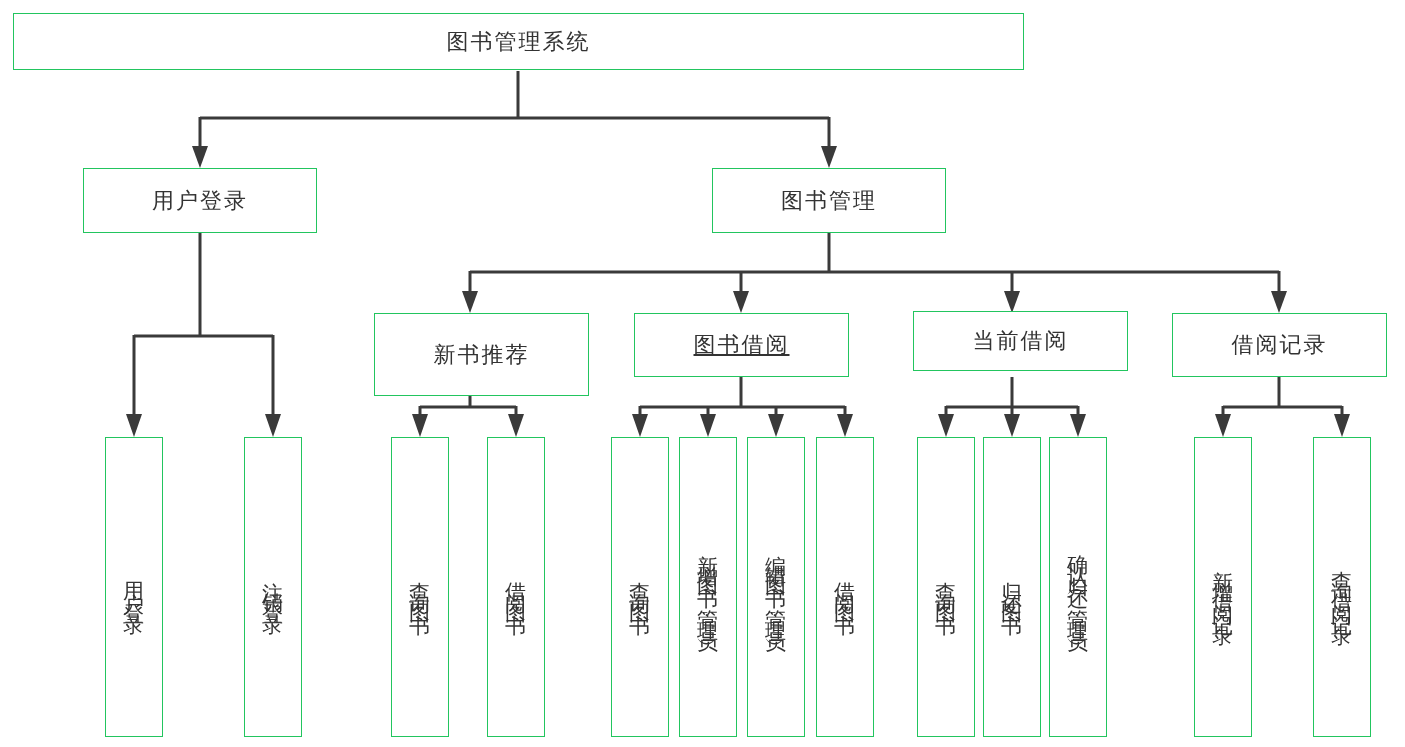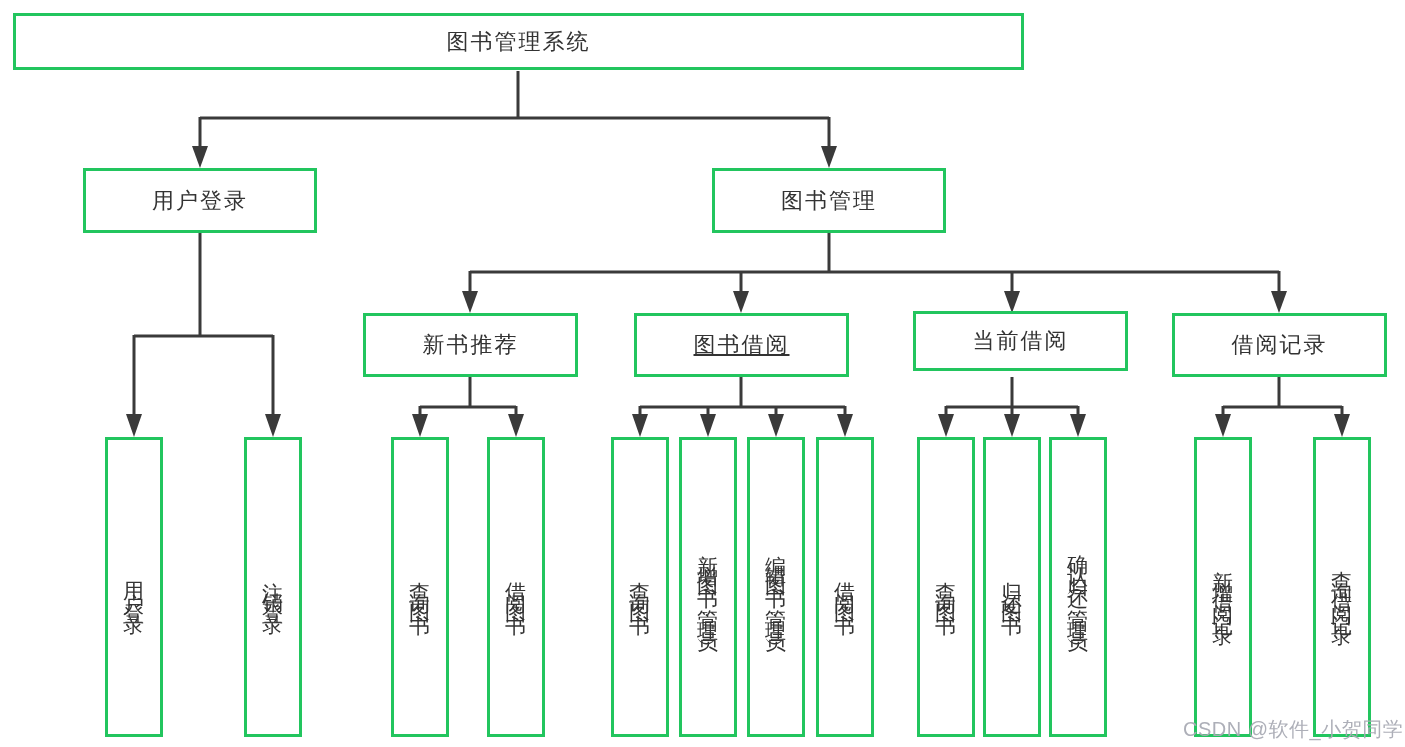--- a/index.html
+++ b/index.html
@@ -13,21 +13,21 @@
   }
   #connectors {
     position: absolute;
     left: 0; top: 0;
     width: 1405px; height: 747px;
     pointer-events: none;
   }
   .box {
     position: absolute;
     box-sizing: border-box;
-    border: 3px solid #22c55e;
+    border: 1px solid #22c55e;
     background: #ffffff;
     display: flex;
     align-items: center;
     justify-content: center;
     color: #333333;
   }
   .box.h span {
     font-size: 22px;
     letter-spacing: 2px;
     white-space: nowrap;
@@ -93,21 +93,21 @@
     <span>图书管理系统</span>
   </div>
 
   <div class="box h" style="left:83px; top:168px; width:234px; height:65px;">
     <span>用户登录</span>
   </div>
   <div class="box h" style="left:712px; top:168px; width:234px; height:65px;">
     <span>图书管理</span>
   </div>
 
-  <div class="box h" style="left:363px; top:313px; width:215px; height:64px;">
+  <div class="box h" style="left:374px; top:313px; width:215px; height:83px;">
     <span>新书推荐</span>
   </div>
   <div class="box h" style="left:634px; top:313px; width:215px; height:64px;text-decoration:underline;">
     <span>图书借阅</span>
   </div>
   <div class="box h" style="left:905px; top:311px; width:215px; height:60px;margin-left:8px;">
     <span>当前借阅</span>
   </div>
   <div class="box h" style="left:1172px; top:313px; width:215px; height:64px;align-items:center;">
     <span>借阅记录</span>
@@ -150,15 +150,14 @@
     <span class="vtext">确认归还（管理员）</span>
   </div>
 
   <div class="box v" style="left:1194px; top:437px; width:58px; height:300px;">
     <span class="vtext">新增借阅记录</span>
   </div>
   <div class="box v" style="left:1313px; top:437px; width:58px; height:300px;">
     <span class="vtext">查询借阅记录</span>
   </div>
 
-  <div id="watermark">CSDN @软件_小贺同学</div>
 
 </div>
 
 </body></html>

